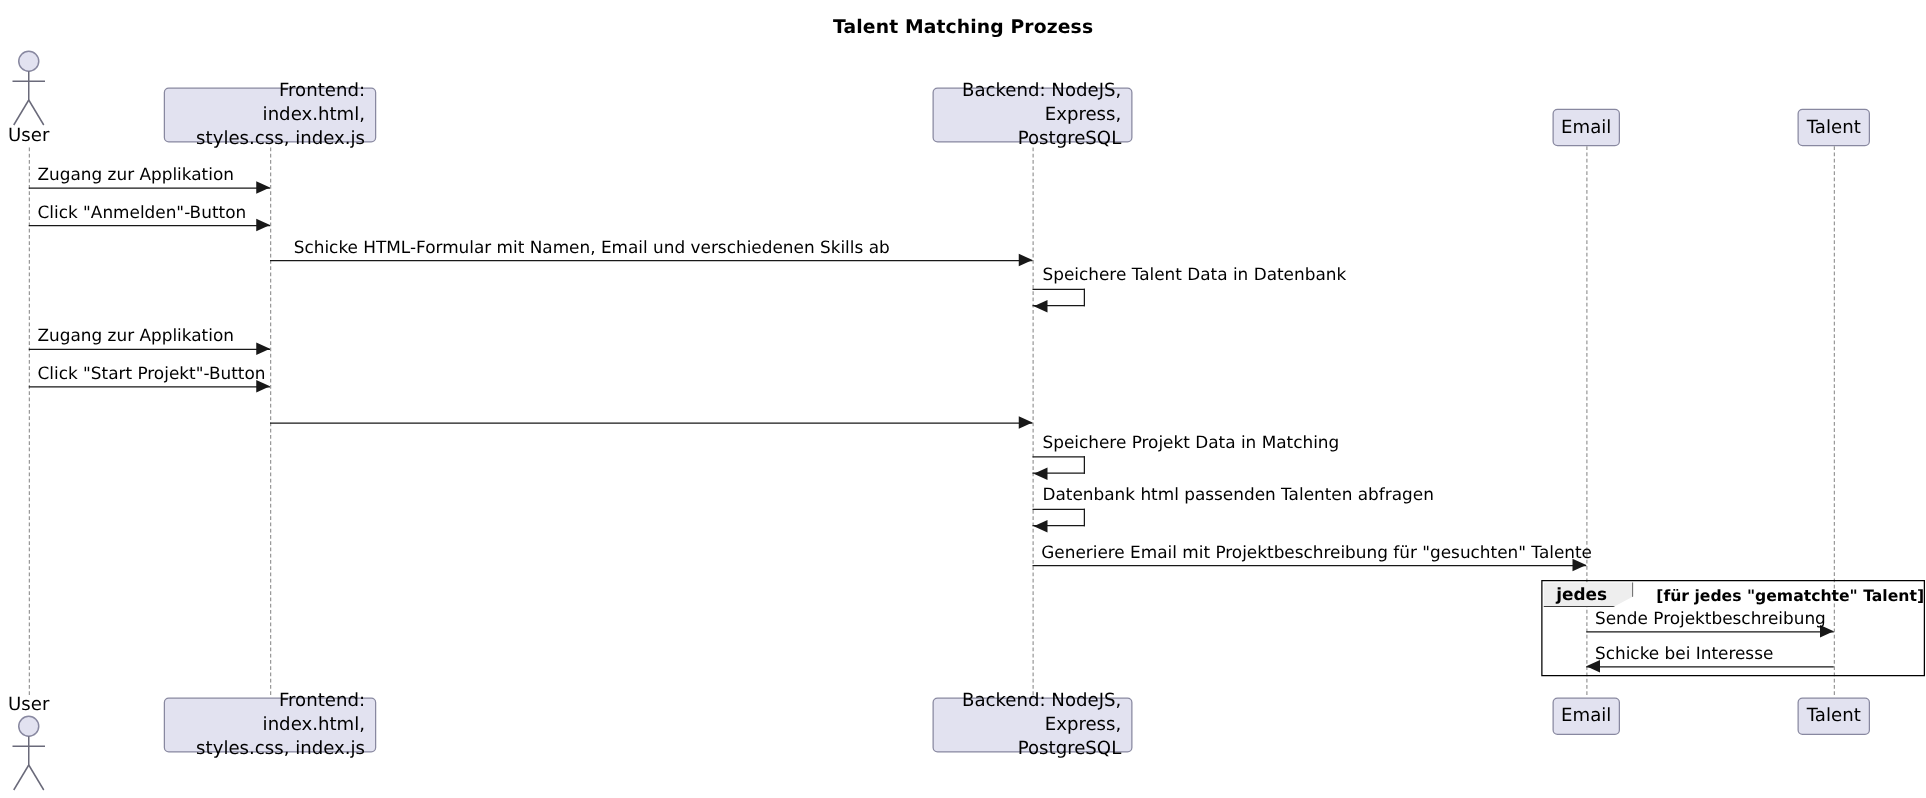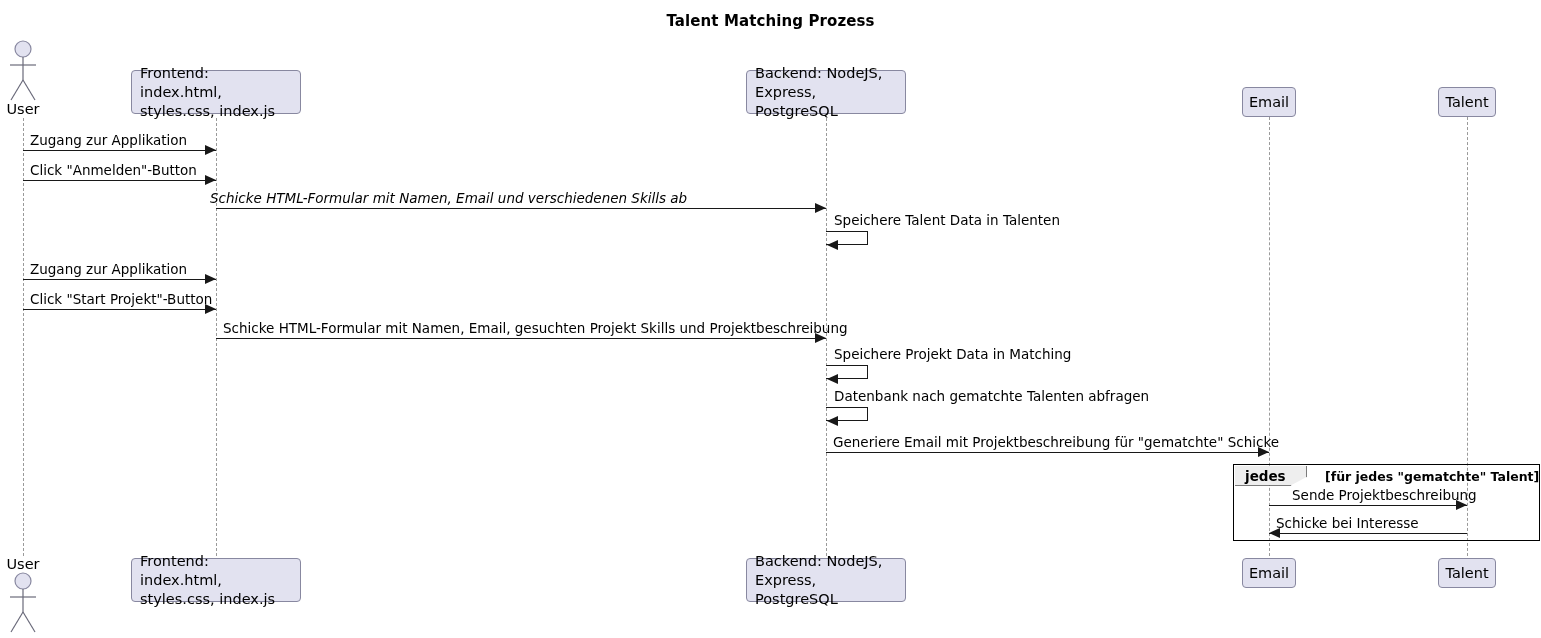--- a/index.html
+++ b/index.html
@@ -37,21 +37,21 @@
   
   .participant {
     position: absolute;
     box-sizing: border-box;
     background: #E2E2F0;
     border: 1px solid #8888A0;
     border-radius: 4px;
     color: #000000;
     font-size: 14.5px;
     line-height: 19px;
-    text-align: left;
+    text-align: right;
     display: flex;
     align-items: center;
     justify-content: center;
     padding: 2px 8px;
     white-space: pre-line;
   }
   
   .actor { position: absolute; }
   .actor-label {
     position: absolute;
@@ -163,45 +163,44 @@
     <div class="participant" style="left: 1438px; top: 87px; width: 58px; height: 30px;">Talent</div>
     <div class="participant" style="left: 1438px; top: 558px; width: 58px; height: 30px;">Talent</div>
     <div class="msg-line" style="left: 23px; top: 150px; width: 193px;"></div>
     <div class="arrowhead right" style="left: 205px; top: 145px;"></div>
     <div class="msg-label" style="left: 30px; top: 133px;">Zugang zur Applikation</div>
     <div class="msg-line" style="left: 23px; top: 180px; width: 193px;"></div>
     <div class="arrowhead right" style="left: 205px; top: 175px;"></div>
     <div class="msg-label" style="left: 30px; top: 163px;">Click "Anmelden"-Button</div>
     <div class="msg-line" style="left: 216px; top: 208px; width: 610px;"></div>
     <div class="arrowhead right" style="left: 815px; top: 203px;"></div>
-    <div class="msg-label" style="left: 210px; top: 191px; font-style: italic;">Schicke HTML-Formular mit Namen, Email und verschiedenen Skills ab</div>
+    <div class="msg-label" style="left: 235px; top: 191px;">Schicke HTML-Formular mit Namen, Email und verschiedenen Skills ab</div>
     <div class="selfmsg" style="left: 826px; top: 231px; width: 42px; height: 14px;"></div>
     <div class="arrowhead left" style="left: 827px; top: 240px;"></div>
-    <div class="msg-label" style="left: 834px; top: 213px;">Speichere Talent Data in Talenten</div>
+    <div class="msg-label" style="left: 834px; top: 213px;">Speichere Talent Data in Datenbank</div>
     <div class="msg-line" style="left: 23px; top: 279px; width: 193px;"></div>
     <div class="arrowhead right" style="left: 205px; top: 274px;"></div>
     <div class="msg-label" style="left: 30px; top: 262px;">Zugang zur Applikation</div>
     <div class="msg-line" style="left: 23px; top: 309px; width: 193px;"></div>
     <div class="arrowhead right" style="left: 205px; top: 304px;"></div>
     <div class="msg-label" style="left: 30px; top: 292px;">Click "Start Projekt"-Button</div>
     <div class="msg-line" style="left: 216px; top: 338px; width: 610px;"></div>
     <div class="arrowhead right" style="left: 815px; top: 333px;"></div>
-    <div class="msg-label" style="left: 223px; top: 321px;">Schicke HTML-Formular mit Namen, Email, gesuchten Projekt Skills und Projektbeschreibung</div>
     <div class="selfmsg" style="left: 826px; top: 365px; width: 42px; height: 14px;"></div>
     <div class="arrowhead left" style="left: 827px; top: 374px;"></div>
     <div class="msg-label" style="left: 834px; top: 347px;">Speichere Projekt Data in Matching</div>
     <div class="selfmsg" style="left: 826px; top: 407px; width: 42px; height: 14px;"></div>
     <div class="arrowhead left" style="left: 827px; top: 416px;"></div>
-    <div class="msg-label" style="left: 834px; top: 389px;">Datenbank nach gematchte Talenten abfragen</div>
+    <div class="msg-label" style="left: 834px; top: 389px;">Datenbank html passenden Talenten abfragen</div>
     <div class="msg-line" style="left: 826px; top: 452px; width: 443px;"></div>
     <div class="arrowhead right" style="left: 1258px; top: 447px;"></div>
-    <div class="msg-label" style="left: 833px; top: 435px;">Generiere Email mit Projektbeschreibung für "gematchte" Schicke</div>
+    <div class="msg-label" style="left: 833px; top: 435px;">Generiere Email mit Projektbeschreibung für "gesuchten" Talente</div>
     <div class="frag" style="left: 1233px; top: 464px; width: 307px; height: 77px;"></div>
     <div class="frag-tab" style="left: 1234.5px; top: 465.5px; width: 72px; height: 20px;"></div>
     <div class="frag-tab-label" style="left: 1245px; top: 468px;">jedes</div>
     <div class="frag-cond" style="left: 1325px; top: 469px;">[für jedes "gematchte" Talent]</div>
     <div class="msg-line" style="left: 1269px; top: 505px; width: 198px;"></div>
     <div class="arrowhead right" style="left: 1456px; top: 500px;"></div>
-    <div class="msg-label" style="left: 1276px; top: 488px; margin-left: 16px;">Sende Projektbeschreibung</div>
+    <div class="msg-label" style="left: 1276px; top: 488px;">Sende Projektbeschreibung</div>
     <div class="msg-line" style="left: 1269px; top: 533px; width: 198px;"></div>
     <div class="arrowhead left" style="left: 1269px; top: 528px;"></div>
     <div class="msg-label" style="left: 1276px; top: 516px;">Schicke bei Interesse</div>
   </div>
 
 </body></html>

